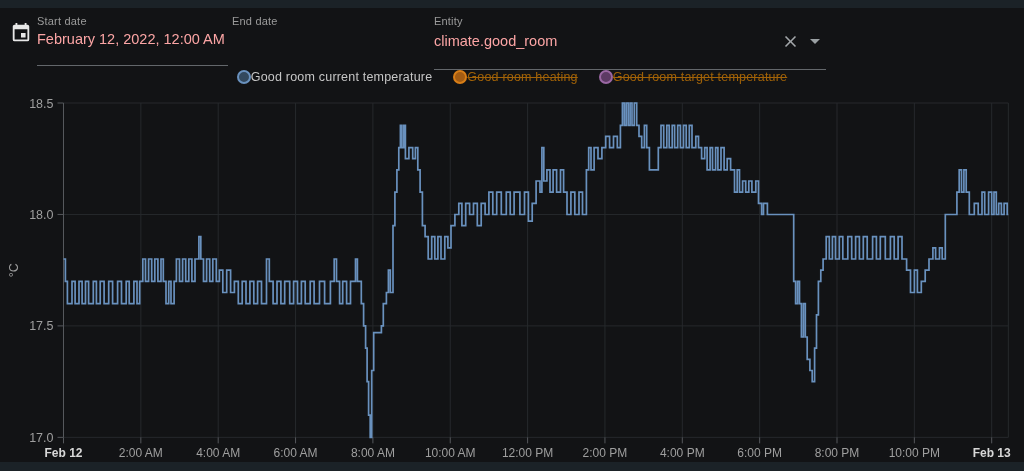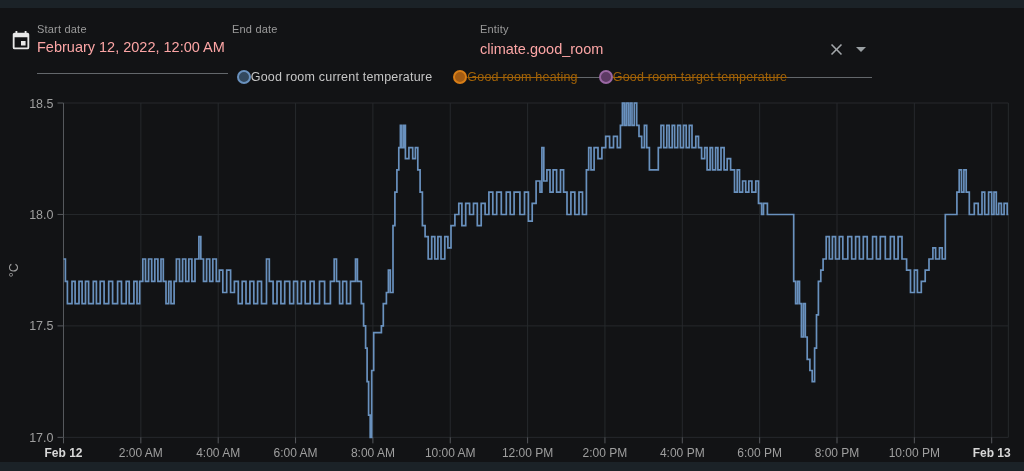--- a/index.html
+++ b/index.html
@@ -3,27 +3,27 @@
 <meta charset="utf-8">
 <style>
   html,body{margin:0;padding:0;background:#0d0e10;}
   .app{position:relative;width:1024px;height:471px;background:#121315;overflow:hidden;
        font-family:"Liberation Sans", sans-serif;-webkit-font-smoothing:antialiased;}
   .edge-strip{position:absolute;left:0;width:1024px;background:#1b2227;}
   .edge-strip.top{top:0;height:8px;}
   .edge-strip.bottom{bottom:0;height:9px;}
 
   
-  .header{position:absolute;left:0;top:16px;display:flex;align-items:flex-start;padding-left:9px;}
+  .header{position:absolute;left:0;top:8px;display:flex;align-items:flex-start;padding-left:9px;}
   .cal-btn{width:24px;height:24px;margin-top:13px;margin-right:4px;display:flex;
            align-items:center;justify-content:center;cursor:pointer;background:none;border:none;padding:0;}
   .field{display:flex;flex-direction:column;}
   .field.f-start{width:191px;margin-right:4px;}
   .field.f-end{width:190px;margin-right:12px;}
-  .field.f-entity{width:392px;margin-left:46px;}
+  .field.f-entity{width:392px;}
   .field-label{font-size:11px;line-height:13px;color:#9b9b9b;padding-top:7px;letter-spacing:.2px;}
   .field-value{display:flex;align-items:center;margin-top:3px;padding-bottom:18px;
                border-bottom:1px solid #63676b;font-size:14.5px;color:#fca5a5;white-space:nowrap;}
   .field-value .val{flex:1 1 auto;overflow:hidden;}
   .icon-btn{display:flex;align-items:center;justify-content:center;width:24px;height:20px;
             cursor:pointer;background:none;border:none;padding:0;}
   .caret{width:0;height:0;border-left:5px solid transparent;border-right:5px solid transparent;
          border-top:5px solid #9aa0a3;margin:0 6px 0 8px;}
 
   

